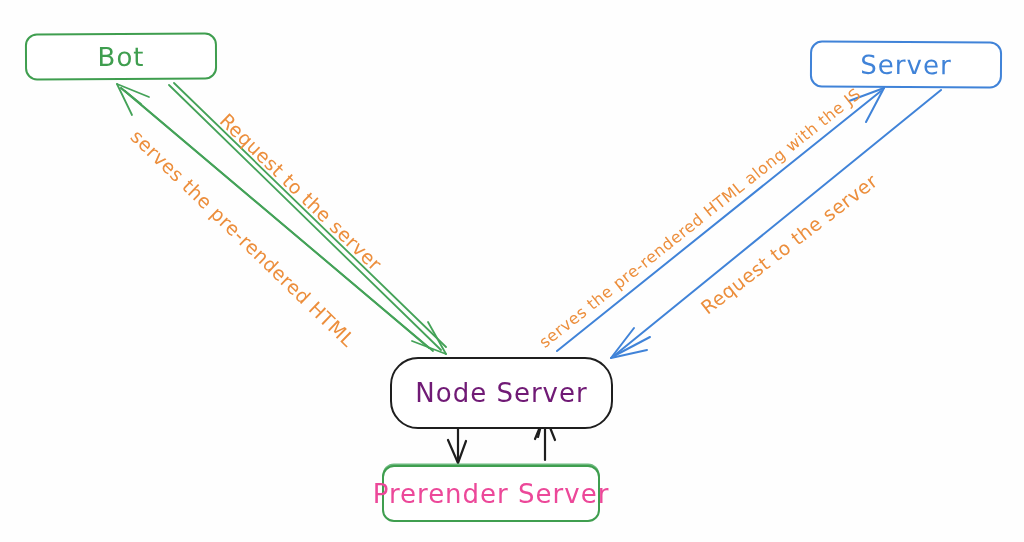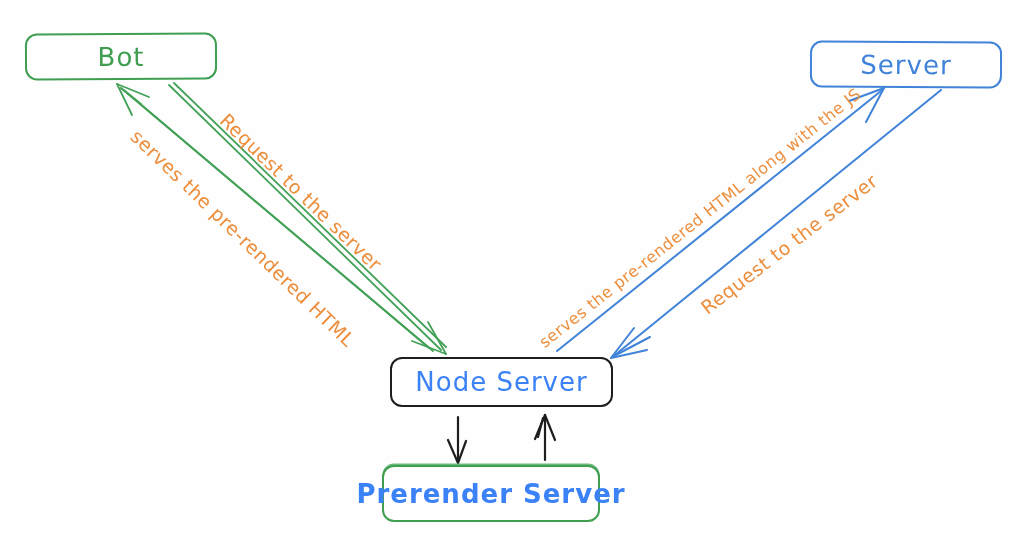--- a/index.html
+++ b/index.html
@@ -39,28 +39,27 @@
     left: 25px; top: 33px; width: 192px; height: 47px;
     border-color: #3f9e4f; color: #3f9e4f;
     transform: rotate(-0.3deg);
   }
   .node-browser {
     left: 810px; top: 41px; width: 192px; height: 47px;
     border-color: #4083d8; color: #4083d8;
     transform: rotate(0.3deg);
   }
   .node-node-server {
-    left: 390px; top: 357px; width: 223px; height: 50px;
-    border-color: #1e1e1e; color: #3b82f6;
+    left: 390px; top: 357px; width: 223px; height: 72px;
+    border-color: #1e1e1e; color: #701a75; border-radius: 28px;
   }
   .node-prerender-server {
     left: 382px; top: 465px; width: 218px; height: 57px;
-    border-color: #3f9e4f; color: #3b82f6;
+    border-color: #3f9e4f; color: #ec4899;
     box-shadow: 0 -2px 0 -0.5px #6cb97e;
-    font-weight: bold;
   }
   .edge-label {
     position: absolute;
     white-space: nowrap;
     color: #ec8e3c;
     font-size: 19px;
     letter-spacing: 0.5px;
   }
   .label-request-bot {
     left: 301px; top: 192px;

